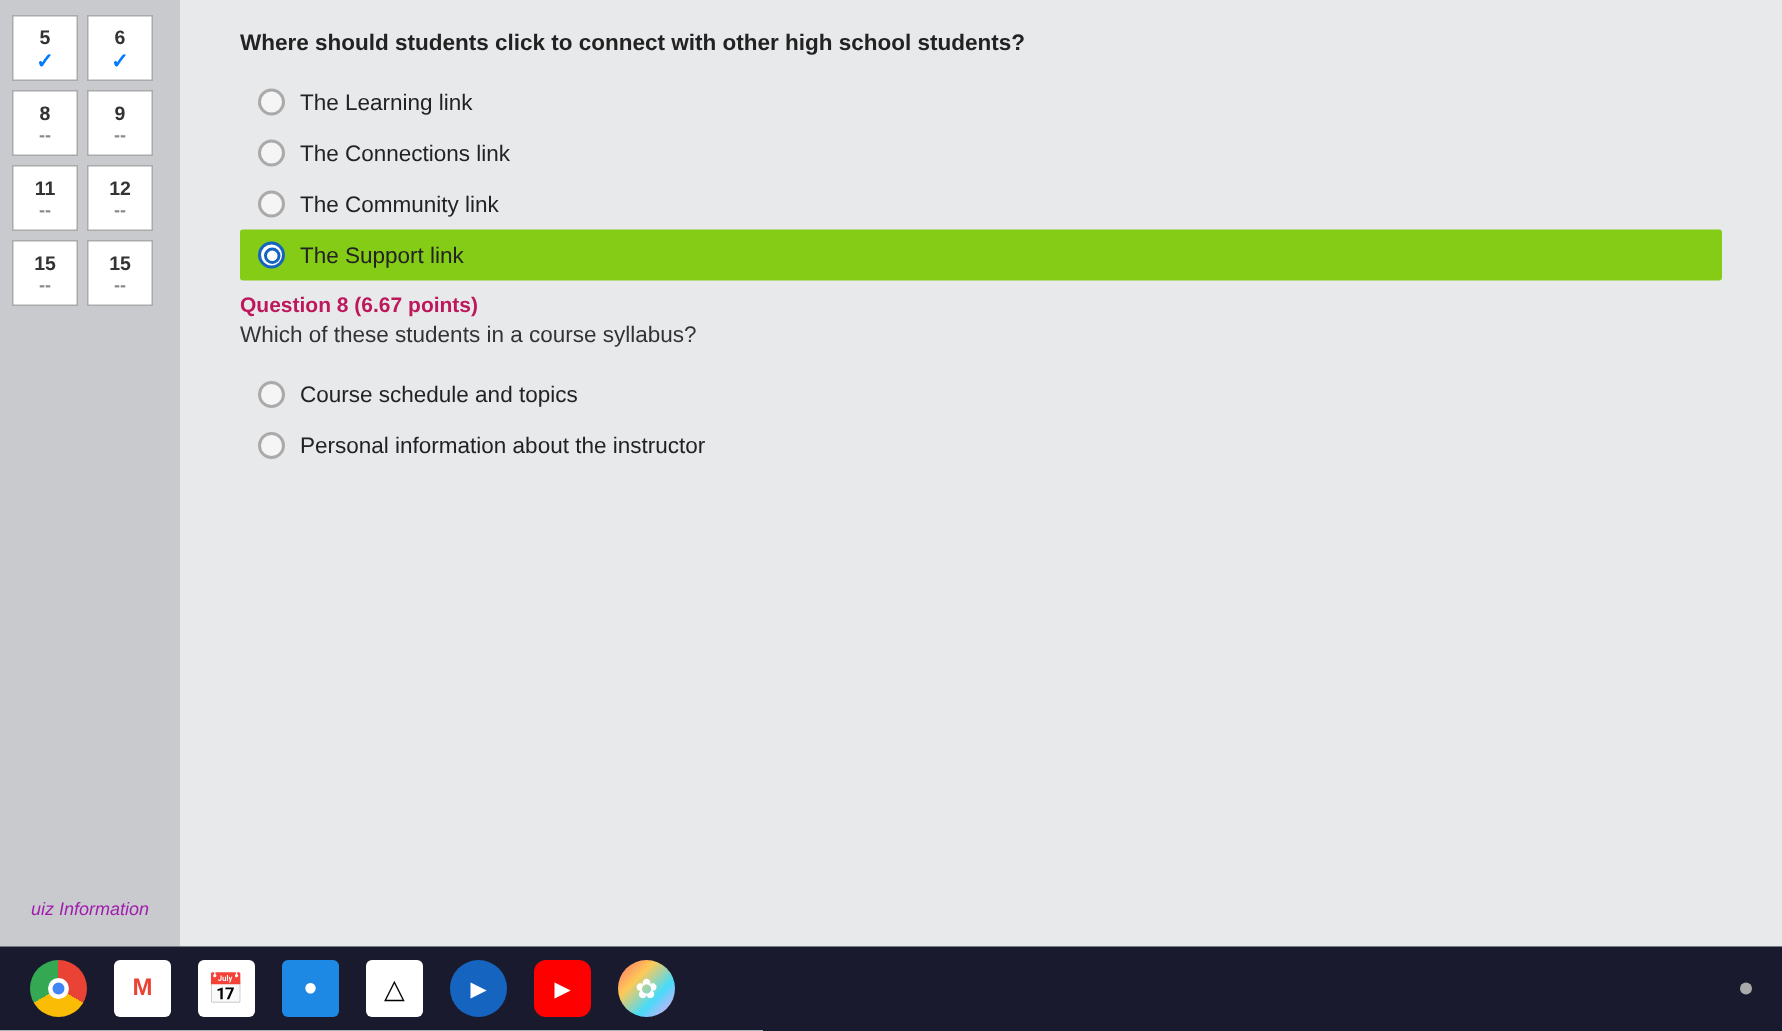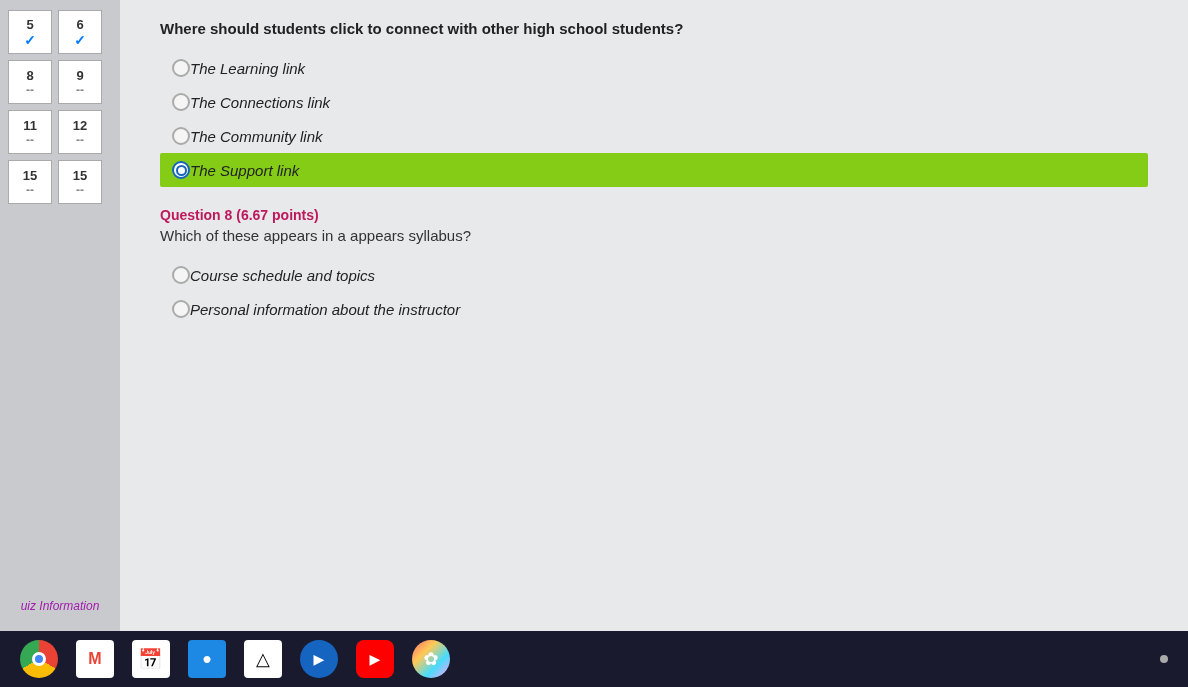--- a/index.html
+++ b/index.html
@@ -83,45 +83,45 @@
 
     
     .content {
       flex: 1;
       background: #e8e9eb;
       padding: 20px 40px 10px 40px;
       overflow-y: auto;
     }
 
     .question-block {
-      margin-bottom: 20px;
+      margin-bottom: 8px;
     }
 
     .question-header {
       font-size: 15px;
       font-weight: 600;
       color: #222;
       margin-bottom: 14px;
     }
 
     .options-list {
       display: flex;
       flex-direction: column;
       gap: 0;
     }
 
     .option-item {
       display: flex;
       align-items: center;
+      gap: 10px;
       padding: 8px 12px;
       font-size: 15px;
       color: #222;
       cursor: pointer;
       border-radius: 2px;
-      font-style: italic;
     }
 
     .option-item.selected {
       background: #84cc16;
     }
 
     .radio-circle {
       width: 18px;
       height: 18px;
       border-radius: 50%;
@@ -315,21 +315,21 @@
         <div class="option-item selected">
           <div class="radio-circle selected-radio"></div>
           <span class="option-text">The Support link</span>
         </div>
 
       </div>
     </div>
 
     <div class="question-block">
       <div class="question-label">Question 8 (6.67 points)</div>
-      <div class="question-text">Which of these appears in a appears syllabus?</div>
+      <div class="question-text">Which of these students in a course syllabus?</div>
       <div class="options-list">
 
 
         <div class="option-item">
           <div class="radio-circle empty"></div>
           <span class="option-text">Course schedule and topics</span>
         </div>
 
         <div class="option-item">
           <div class="radio-circle empty"></div>

